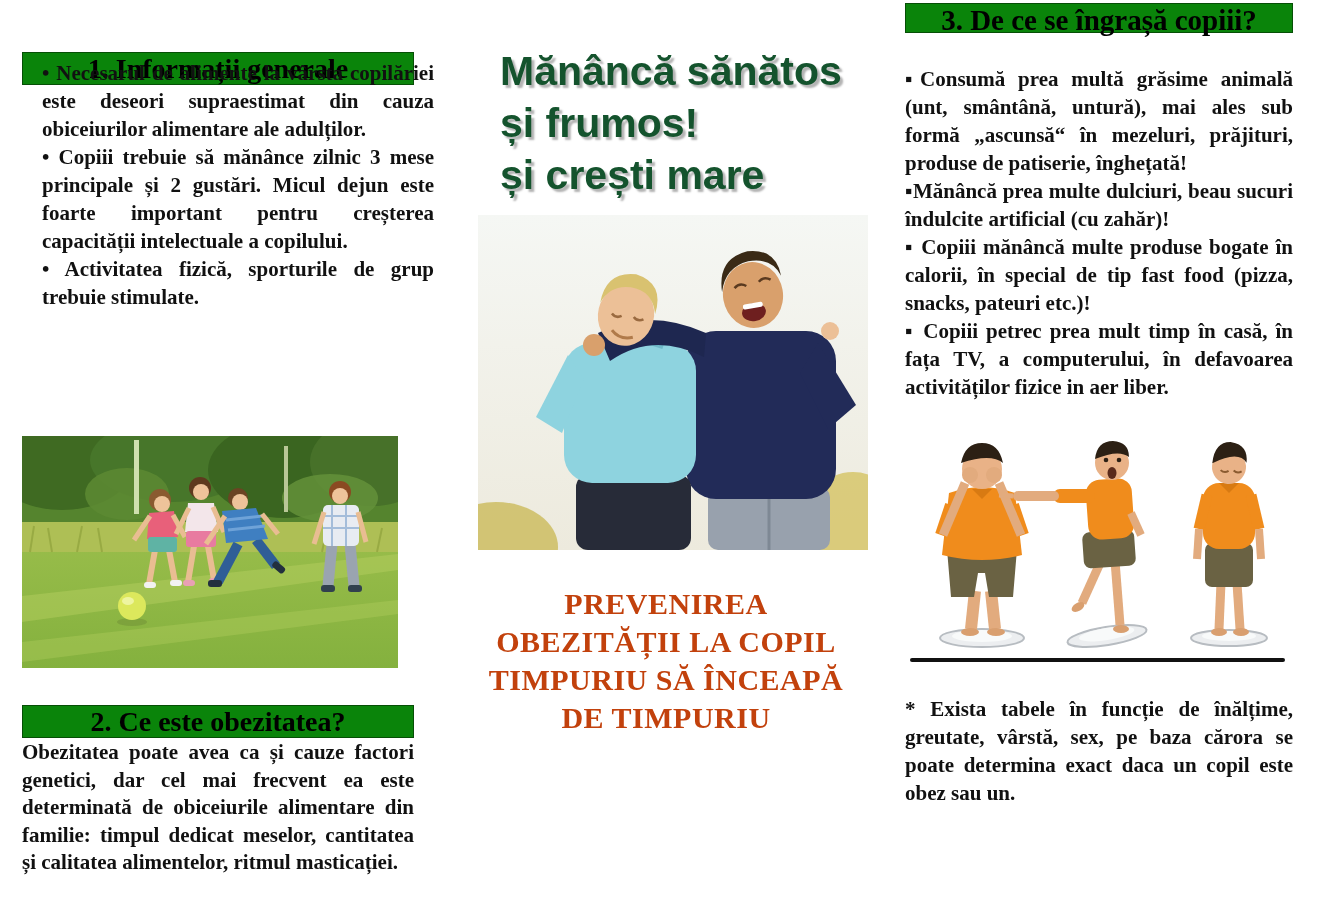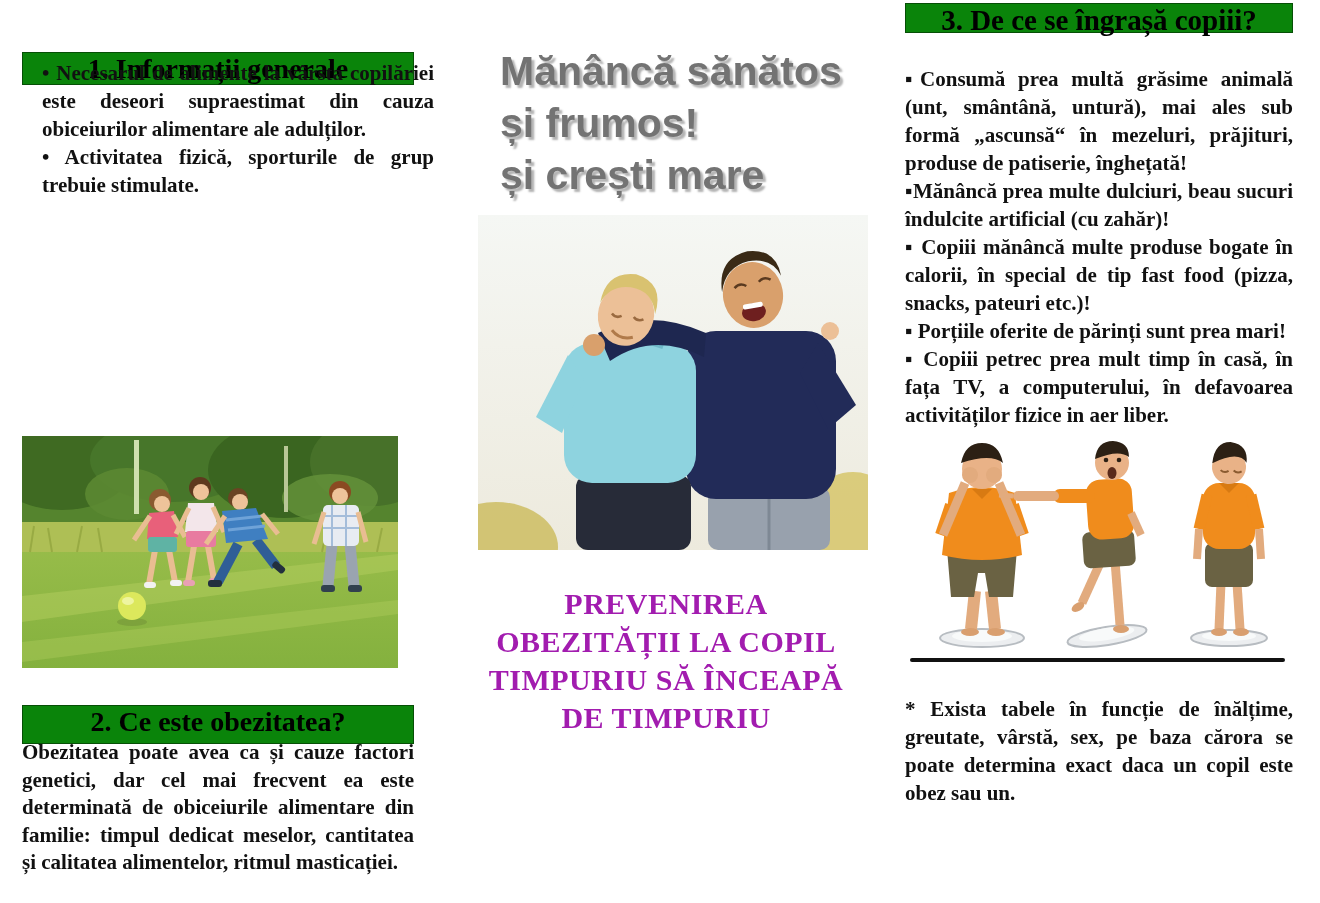--- a/index.html
+++ b/index.html
@@ -28,31 +28,31 @@
   .body-text{
     position:absolute;left:0;width:100%;
     font-weight:bold;color:#111;
     font-size:21px;line-height:28px;
     text-align:justify;
   }
   .body-text p{margin:0;}
 
   .headline{
     position:absolute;top:0;left:40px;right:0;
-    color:#737373;
+    color:#14532d;
     font-family:"Liberation Sans", sans-serif;
     font-weight:bold;
     font-size:41px;line-height:52px;
     text-shadow:3px 3px 2px #b3b3b3;
   }
   .headline span{display:block;}
 
   .slogan{
     position:absolute;left:0;width:100%;
-    color:#a21caf;
+    color:#c2410c;
     font-weight:bold;
     font-size:30px;line-height:38px;
     text-align:center;
     letter-spacing:.5px;
   }
   .slogan span{display:block;}
 
   .photo{position:absolute;display:block;}
   .divider{
     position:absolute;
@@ -65,20 +65,21 @@
 <div class="page">
 
   <div class="col col1">
 
     <div class="green-bar" style="top:0;height:33px;margin-top:29px;">
       <span>1. Informații generale</span>
     </div>
 
     <div class="body-text" style="top:36px;margin-left:20px;">
       <p>•  Necesarul  de  alimente  la  vârsta copilăriei este deseori supraestimat din cauza obiceiurilor alimentare ale adulților.</p>
+      <p>• Copiii trebuie să mănânce zilnic 3 mese principale și 2 gustări. Micul dejun este foarte important pentru creșterea capacității intelectuale a copilului.</p>
       <p>• Activitatea fizică, sporturile de grup trebuie stimulate.</p>
     </div>
 
     <svg class="photo" style="top:413px;left:0;" width="376" height="232" viewBox="0 0 376 232">
       <defs>
         <linearGradient id="lawn" x1="0" y1="0" x2="0" y2="1">
           <stop offset="0" stop-color="#a9c654"></stop>
             <stop offset="1" stop-color="#84b13e"></stop>
         </linearGradient>
       </defs>
@@ -161,21 +162,21 @@
           <line x1="301" y1="80" x2="337" y2="80"></line>
             <line x1="301" y1="92" x2="337" y2="92"></line>
           <line x1="310" y1="69" x2="310" y2="110"></line>
             <line x1="324" y1="69" x2="324" y2="110"></line>
         </g>
         <line x1="302" y1="76" x2="292" y2="108" stroke="#e9bd92" stroke-width="5"></line>
         <line x1="336" y1="76" x2="344" y2="106" stroke="#e9bd92" stroke-width="5"></line>
       </g>
     </svg>
 
-    <div class="green-bar" style="top:682px;height:39px;">
+    <div class="green-bar" style="top:682px;height:33px;">
       <span>2. Ce este obezitatea?</span>
     </div>
 
     <div class="body-text" style="top:716px;line-height:27.5px;">
       <p>Obezitatea poate avea ca și cauze factori genetici, dar cel mai frecvent ea este determinată de obiceiurile alimentare din familie: timpul dedicat meselor, cantitatea și calitatea alimentelor, ritmul masticației.</p>
     </div>
   </div>
 
   <div class="col col2">
 
@@ -243,21 +244,20 @@
   <div class="col col3">
 
     <div class="green-bar" style="top:0;height:30px;font-size:29px;line-height:33px;">
       <span>3. De ce se îngrașă copiii?</span>
     </div>
 
     <div class="body-text" style="top:62px;">
       <p>▪Consumă prea multă grăsime animală (unt, smântână, untură), mai ales sub formă „ascunsă“ în mezeluri, prăjituri, produse de patiserie, înghețată!</p>
       <p>▪Mănâncă prea multe dulciuri, beau sucuri îndulcite artificial (cu zahăr)!</p>
       <p>▪ Copiii mănâncă multe produse bogate în calorii, în special de tip fast food (pizza, snacks, pateuri etc.)!</p>
-      <p>▪ Porțiile oferite de părinți sunt prea mari!</p>
       <p>▪ Copiii petrec prea mult timp în casă, în fața TV, a computerului, în defavoarea activităților  fizice in aer liber.</p>
     </div>
 
     <svg class="photo" style="top:430px;left:2px;" width="385" height="222" viewBox="0 0 385 222">
       <rect width="385" height="222" fill="#ffffff"></rect>
 
       <g>
         <ellipse cx="75" cy="205" rx="42" ry="9" fill="#eceef0" stroke="#b7bcc1" stroke-width="2"></ellipse>
         <ellipse cx="75" cy="203" rx="30" ry="6" fill="#f8fafa"></ellipse>
         <line x1="68" y1="158" x2="64" y2="196" stroke="#e2ab7e" stroke-width="12"></line>

